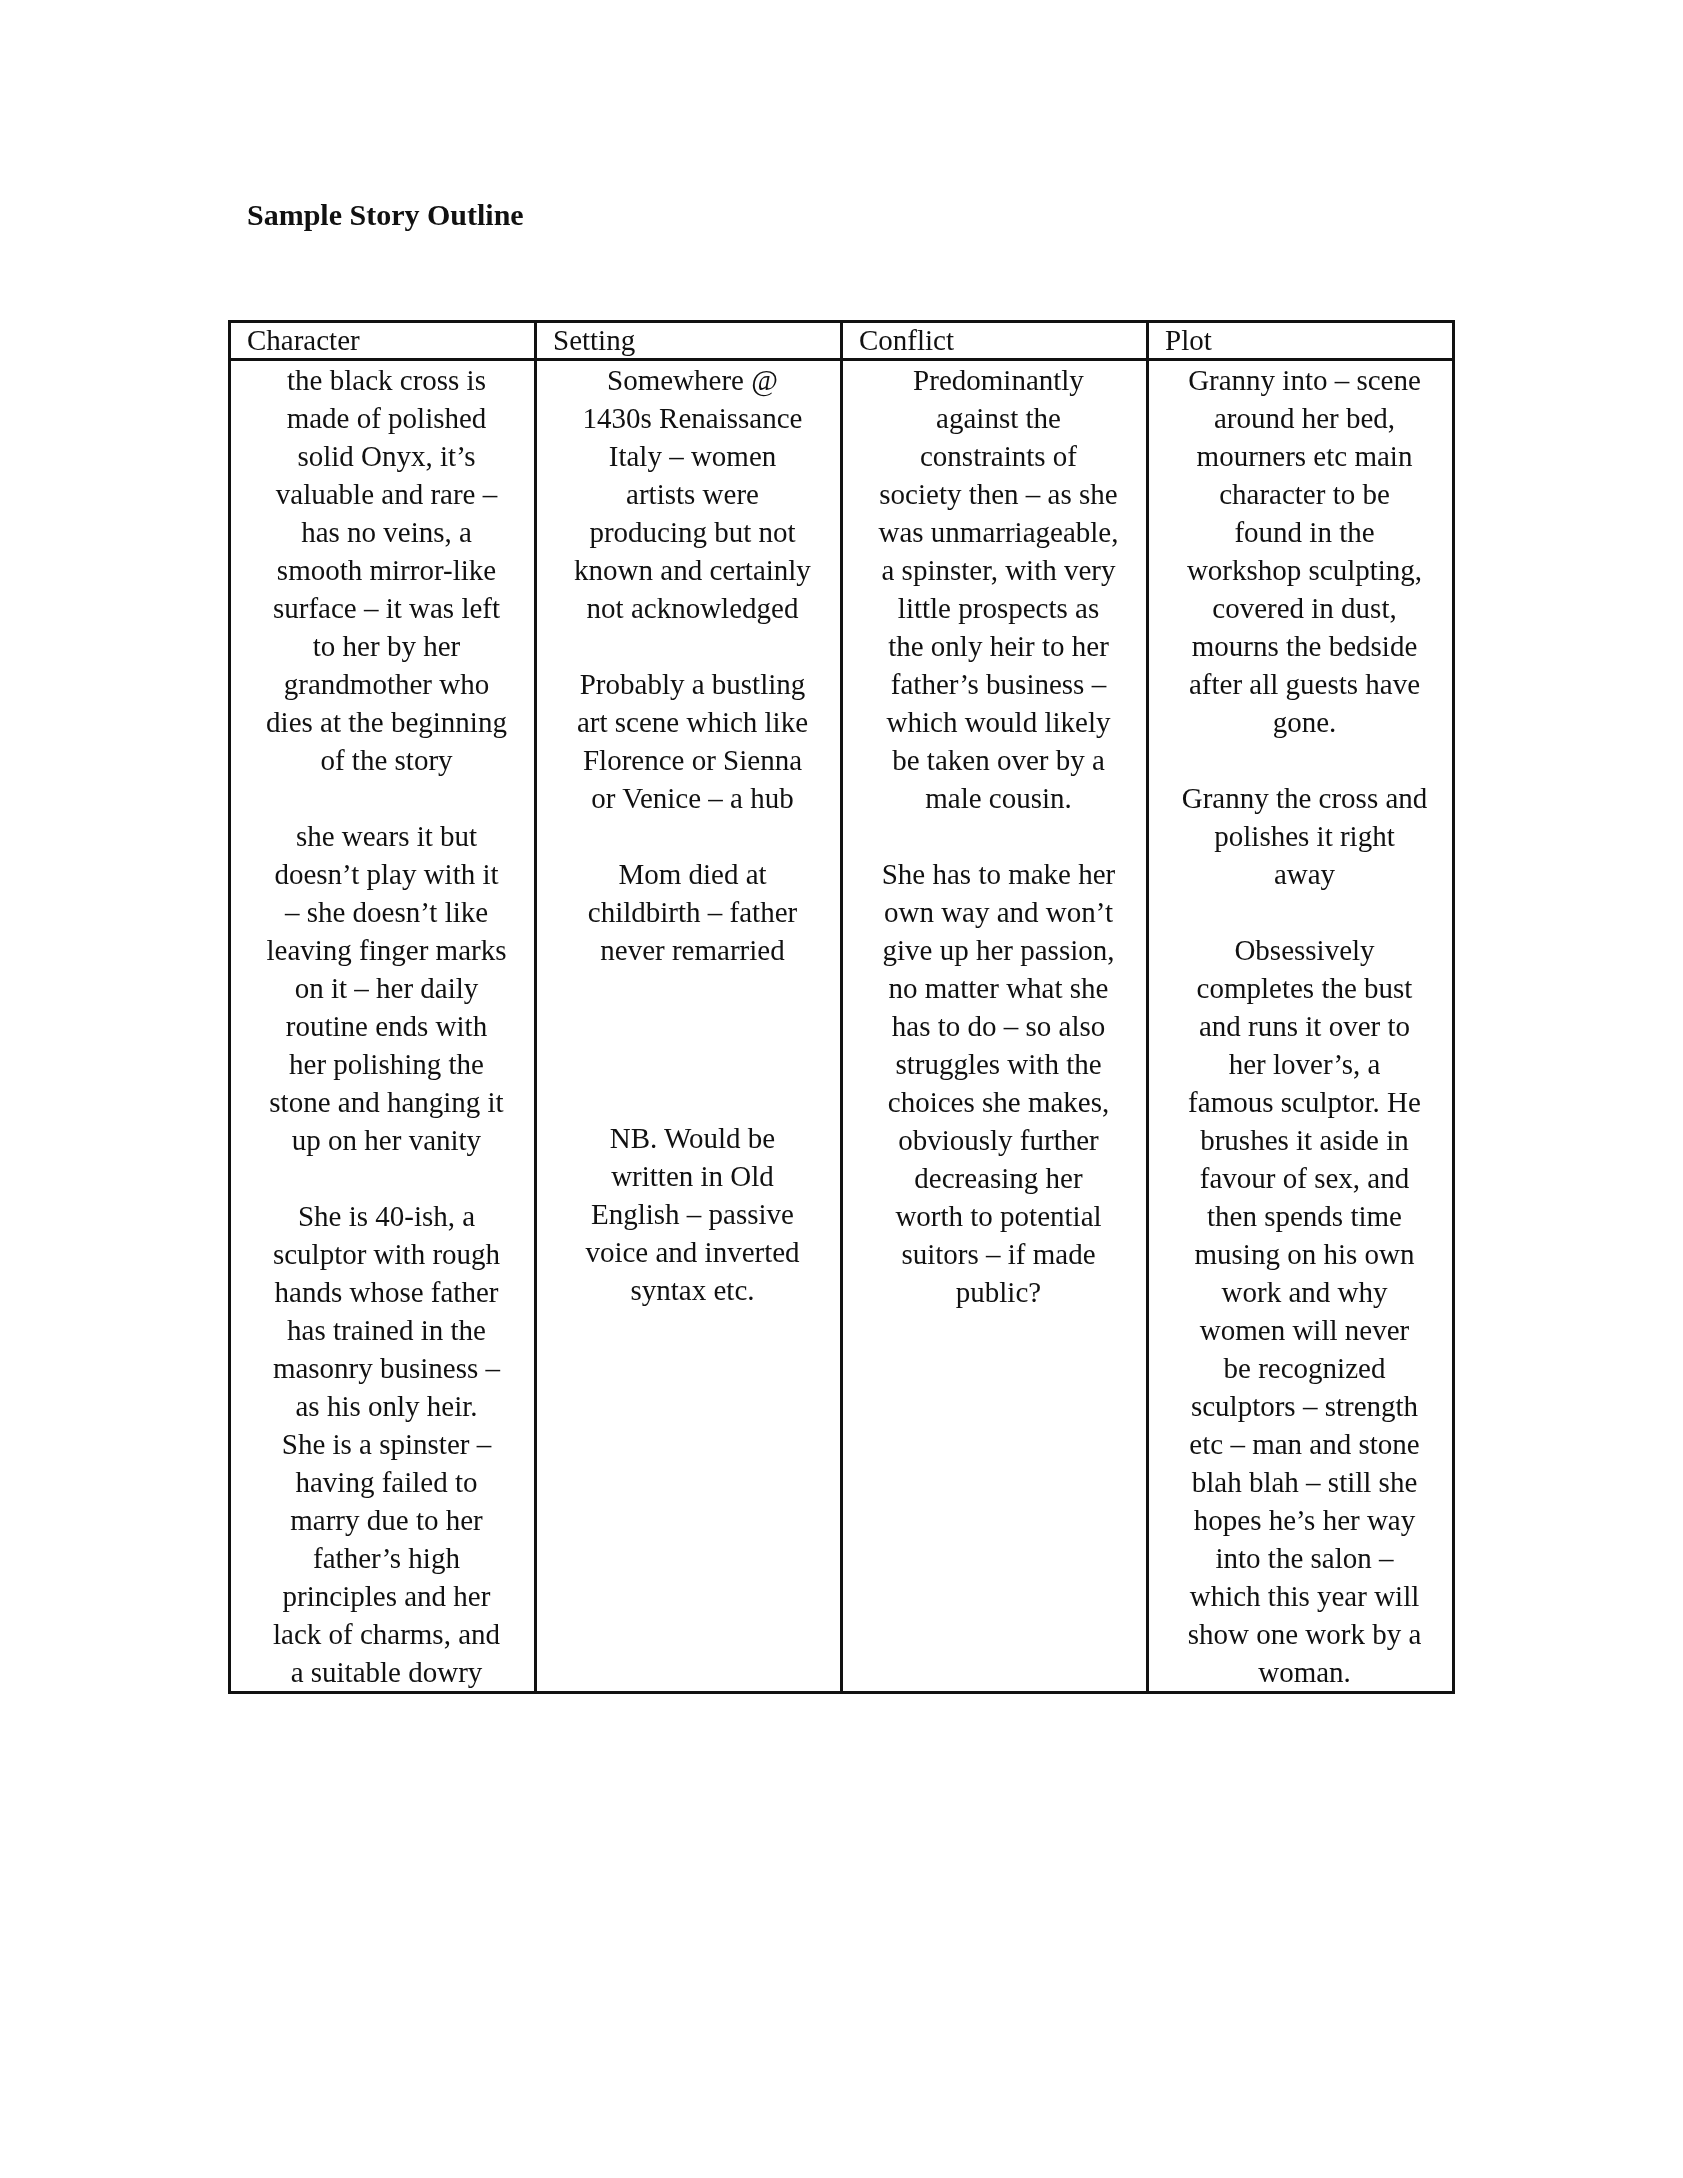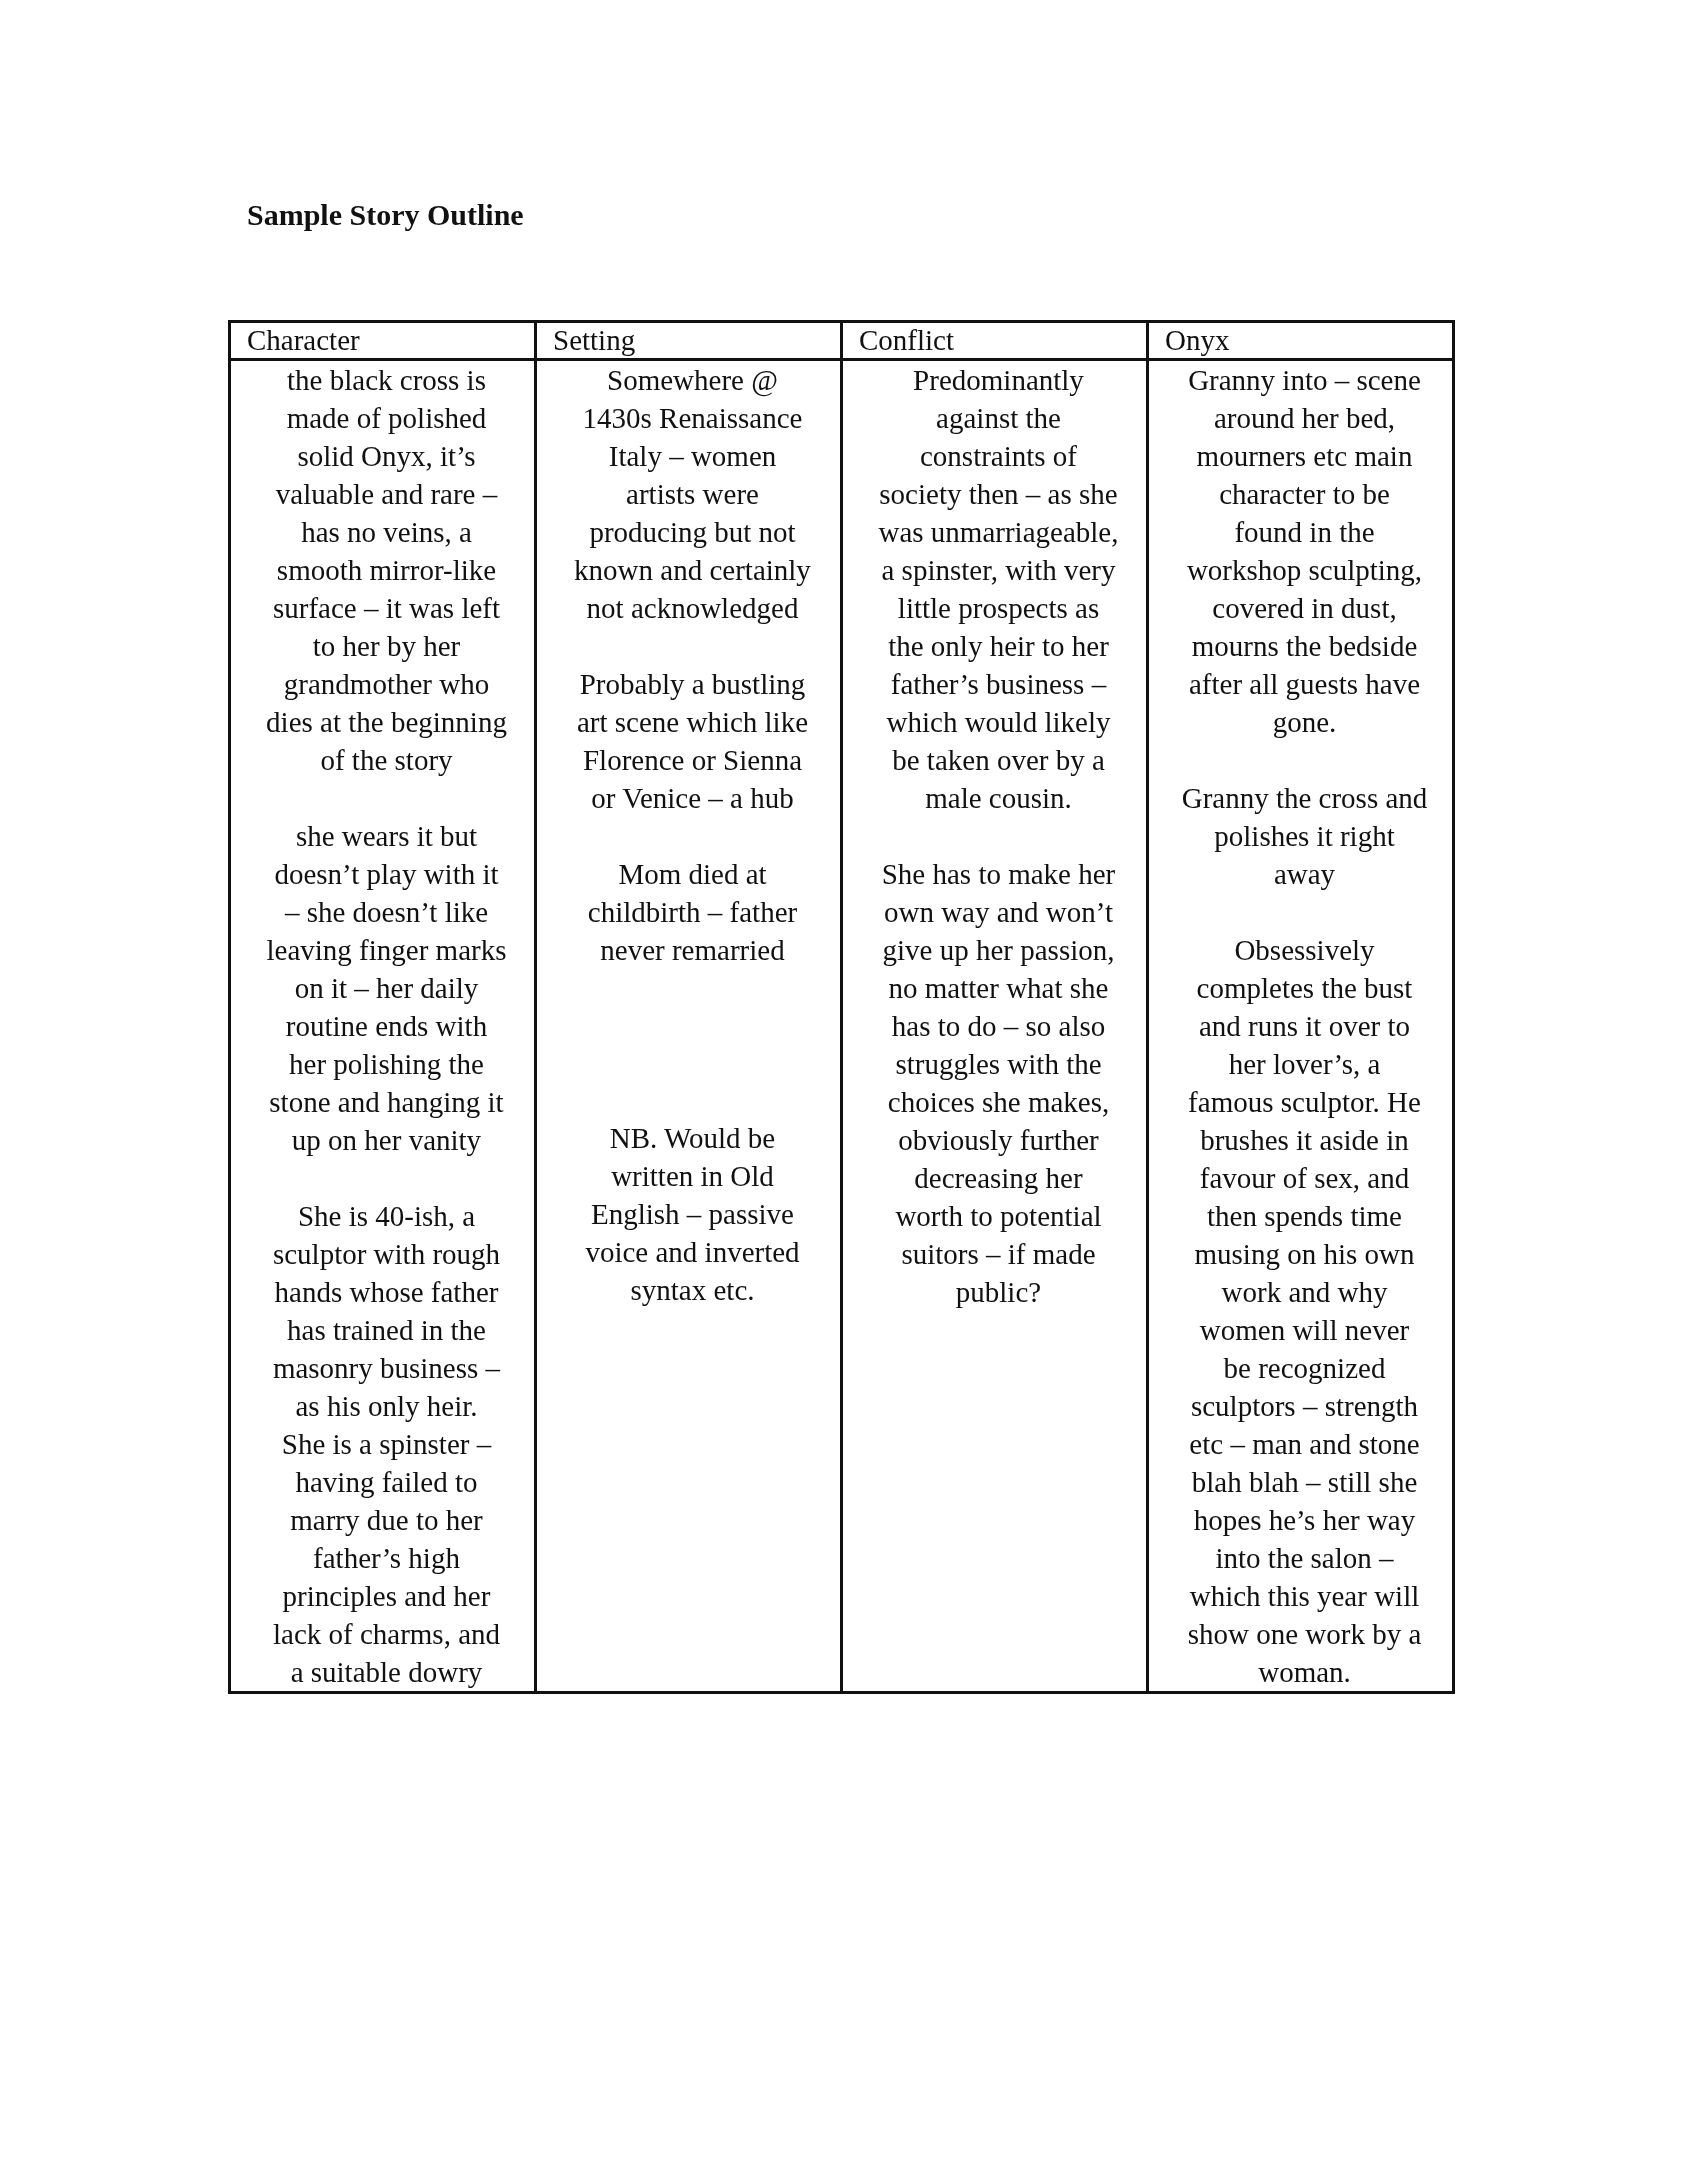--- a/index.html
+++ b/index.html
@@ -29,21 +29,21 @@
       <col>
       <col>
       <col>
       <col>
     </colgroup>
   <thead>
     <tr>
       <th>Character</th>
       <th>Setting</th>
       <th>Conflict</th>
-      <th>Onyx</th>
+      <th>Plot</th>
     </tr>
   </thead>
   <tbody>
     <tr>
       <td class="c-character">
         <span class="para">the black cross is
 made of polished
 solid Onyx, it’s
 valuable and rare –
 has no veins, a

